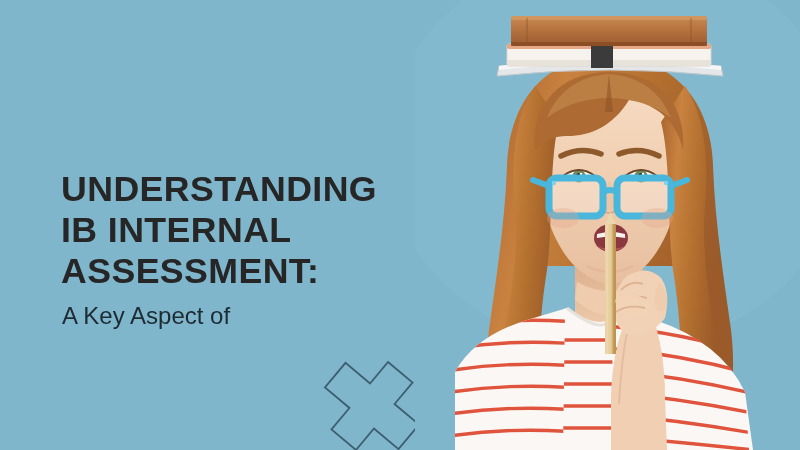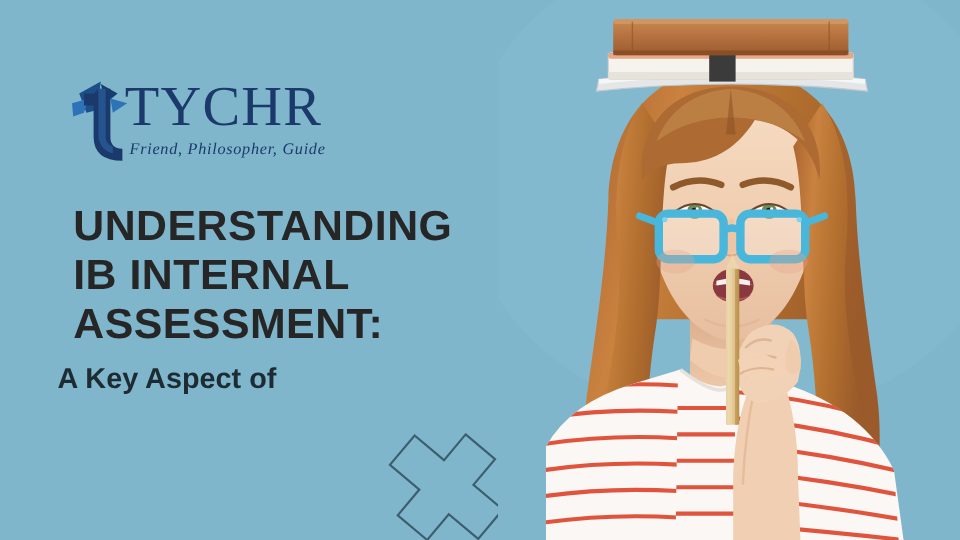--- a/index.html
+++ b/index.html
@@ -39,23 +39,23 @@
     font-family:"Liberation Sans", sans-serif;
     font-weight:bold;font-size:35px;line-height:41px;
     letter-spacing:.4px;color:#262626;
     text-transform:uppercase;
     transform:scaleX(1.02);transform-origin:left top;
   }
   #headline .hl{display:block;white-space:nowrap;}
 
   
   #subtitle{
-    position:absolute;left:48px;top:300px;width:330px;
+    position:absolute;left:62px;top:300px;width:330px;
     font-family:"Liberation Sans", sans-serif;
-    font-weight:700;font-size:24px;line-height:31px;
+    font-weight:400;font-size:24px;line-height:31px;
     color:#1D2B33;
   }
   #subtitle .sl{display:block;white-space:nowrap;}
 
   
   #photo{
     position:absolute;left:415px;top:0;width:385px;height:450px;
     overflow:hidden;
   }
 </style>
@@ -294,36 +294,20 @@
         </g>
 
         <path d="M200 300 Q210 292 224 296 Q234 300 236 310 Q226 318 210 316 Q202 312 200 300 Z" fill="#F2D2B6" opacity="0.96"></path>
         <path d="M201 312 Q213 304 230 308" stroke="#DFB494" stroke-width="1.8" fill="none"></path>
 
         <rect x="0" y="0" width="385" height="450" fill="none"></rect>
       </g>
     </svg>
   </div>
 
-  <div id="logo">
-    <div id="logo-mark">
-      <svg width="60" height="72" viewBox="0 0 60 72">
-
-        <path d="M8 14 L26 4 L24 18 L36 12 L30 26 L14 30 Z" fill="#1B4F8A"></path>
-        <path d="M2 22 L16 18 L12 30 L3 33 Z" fill="#2E73B8"></path>
-        <path d="M26 6 L40 14 L30 22 Z" fill="#123E70"></path>
-        <path d="M34 18 L48 22 L36 30 Z" fill="#2E73B8"></path>
-
-        <path d="M24 10 L34 10 L34 50 Q34 60 44 60 L44 70 Q20 70 20 50 L20 24 L12 24 L12 14 L20 14 Z" fill="#1B3A6B"></path>
-        <path d="M24 10 L30 10 L30 50 Q30 56 36 58 L36 64 Q24 60 24 48 Z" fill="#2A5C9B" opacity="0.75"></path>
-      </svg>
-    </div>
-    <div id="logo-word">TYCHR</div>
-    <div id="logo-tagline">Friend, Philosopher, Guide</div>
-  </div>
 
   <div id="headline">
     <span class="hl">UNDERSTANDING</span>
     <span class="hl">IB INTERNAL</span>
     <span class="hl">ASSESSMENT:</span>
   </div>
 
   <div id="subtitle">
     <span class="sl">A Key Aspect of</span>
   </div>

